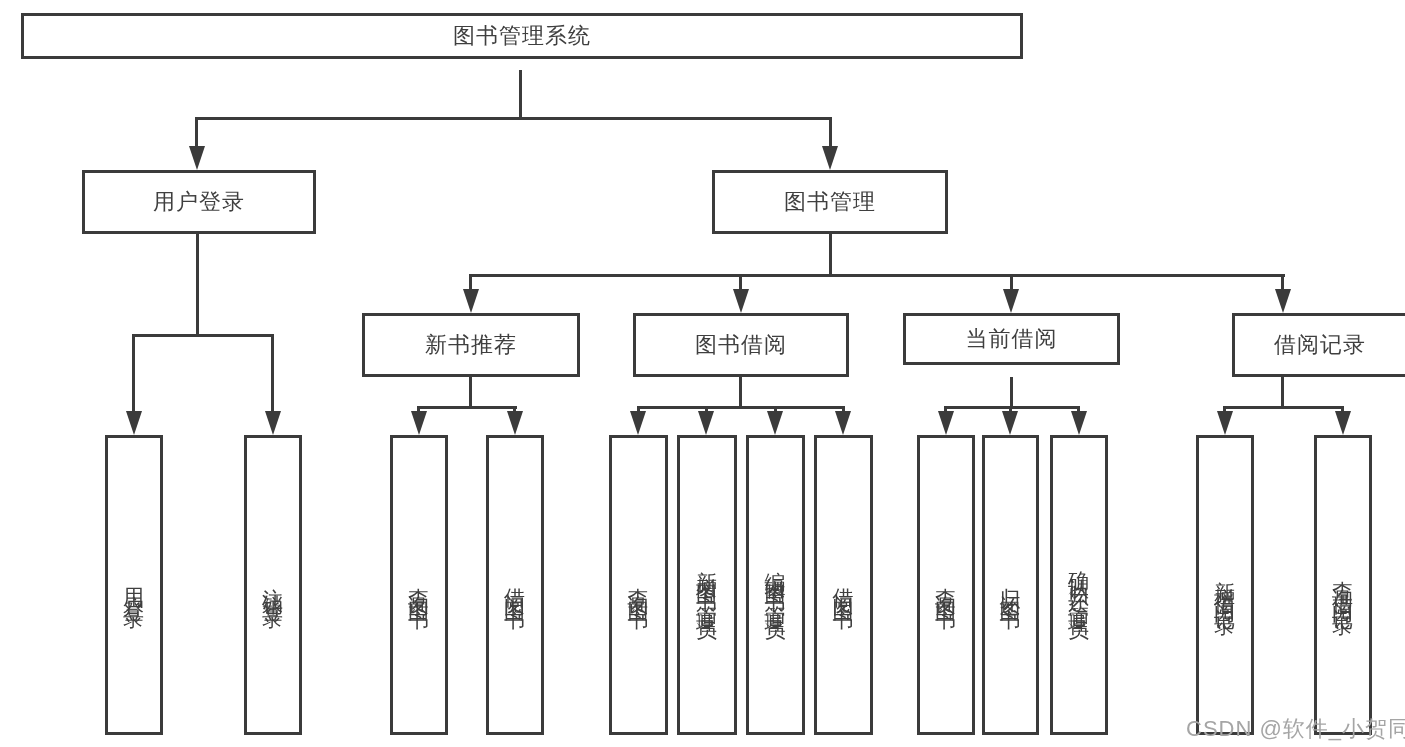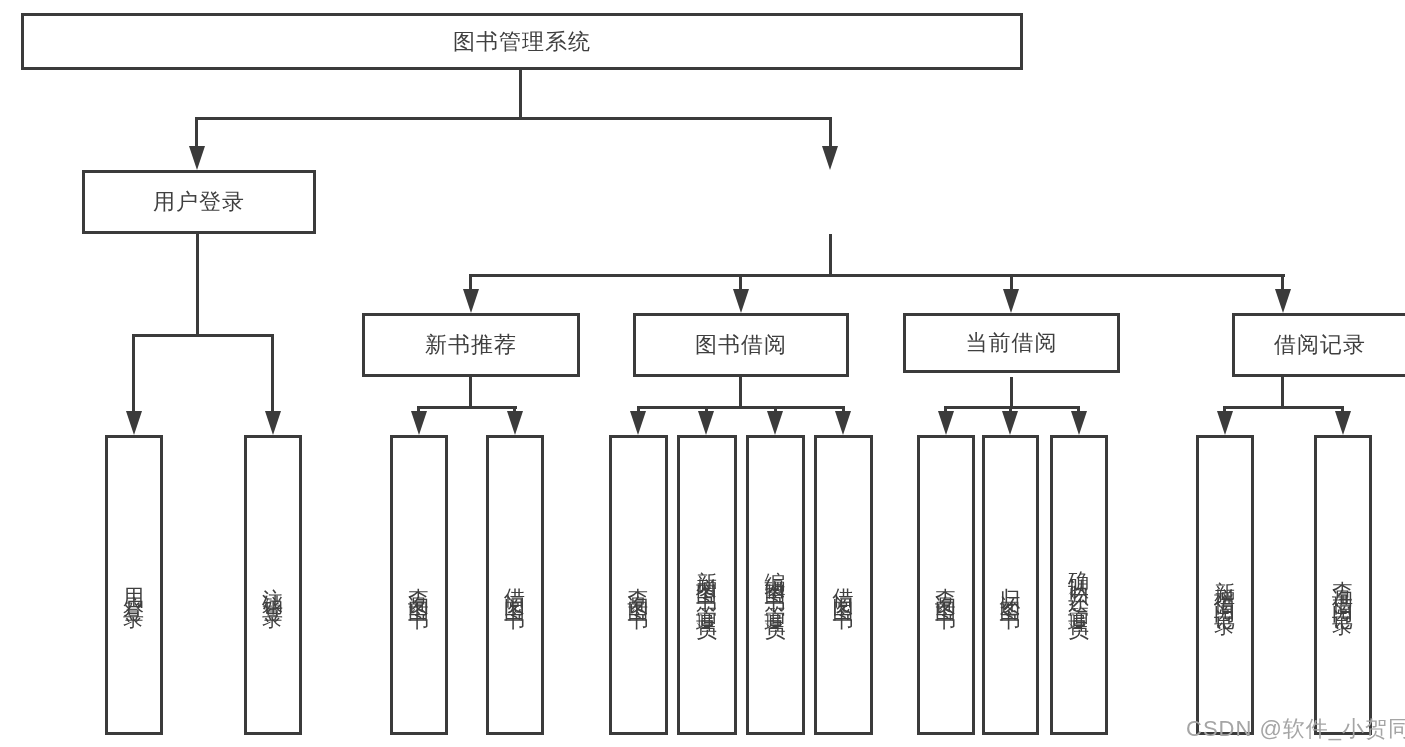--- a/index.html
+++ b/index.html
@@ -56,33 +56,36 @@
     letter-spacing:1px;
     z-index:5;
     white-space:nowrap;
   }
 </style>
 </head>
 <body>
 
 <div class="canvas">
 
-  <div class="box" style="left:21px;top:13px;width:1002px;height:57px;">
+  <div class="box" style="left:21px;top:13px;width:1002px;height:46px;">
     <span>图书管理系统</span>
   </div>
 
   <div class="vline" style="left:519px;top:70px;height:49px;"></div>
   <div class="hline" style="left:195px;top:117px;width:637px;"></div>
   <div class="vline" style="left:195px;top:117px;height:31px;"></div>
   <div class="arrow" style="left:189px;top:146px;"></div>
   <div class="vline" style="left:829px;top:117px;height:31px;"></div>
   <div class="arrow" style="left:822px;top:146px;"></div>
 
   <div class="box" style="left:82px;top:170px;width:234px;height:64px;">
     <span>用户登录</span>
+  </div>
+  <div class="box" style="left:712px;top:170px;width:236px;height:64px;">
+    <span>图书管理</span>
   </div>
 
   <div class="vline" style="left:196px;top:234px;height:103px;"></div>
   <div class="hline" style="left:132px;top:334px;width:142px;"></div>
   <div class="vline" style="left:132px;top:334px;height:79px;"></div>
   <div class="arrow" style="left:126px;top:411px;"></div>
   <div class="vline" style="left:271px;top:334px;height:79px;"></div>
   <div class="arrow" style="left:265px;top:411px;"></div>
 
   <div class="vbox" style="left:105px;top:435px;width:58px;height:300px;">
@@ -102,21 +105,21 @@
   <div class="arrow" style="left:1003px;top:289px;"></div>
   <div class="vline" style="left:1281px;top:274px;height:17px;"></div>
   <div class="arrow" style="left:1275px;top:289px;"></div>
 
   <div class="box" style="left:633px;top:313px;width:216px;height:64px;">
     <span>图书借阅</span>
   </div>
   <div class="box" style="left:362px;top:313px;width:218px;height:64px;">
     <span>新书推荐</span>
   </div>
-  <div class="box" style="left:903px;top:313px;width:217px;height:60px;">
+  <div class="box" style="left:903px;top:313px;width:217px;height:52px;">
     <span>当前借阅</span>
   </div>
   <div class="box" style="left:1232px;top:313px;width:176px;height:64px;">
     <span>借阅记录</span>
   </div>
 
   <div class="vline" style="left:469px;top:377px;height:32px;"></div>
   <div class="hline" style="left:417px;top:406px;width:100px;"></div>
   <div class="vline" style="left:417px;top:406px;height:7px;"></div>
   <div class="arrow" style="left:411px;top:411px;"></div>

